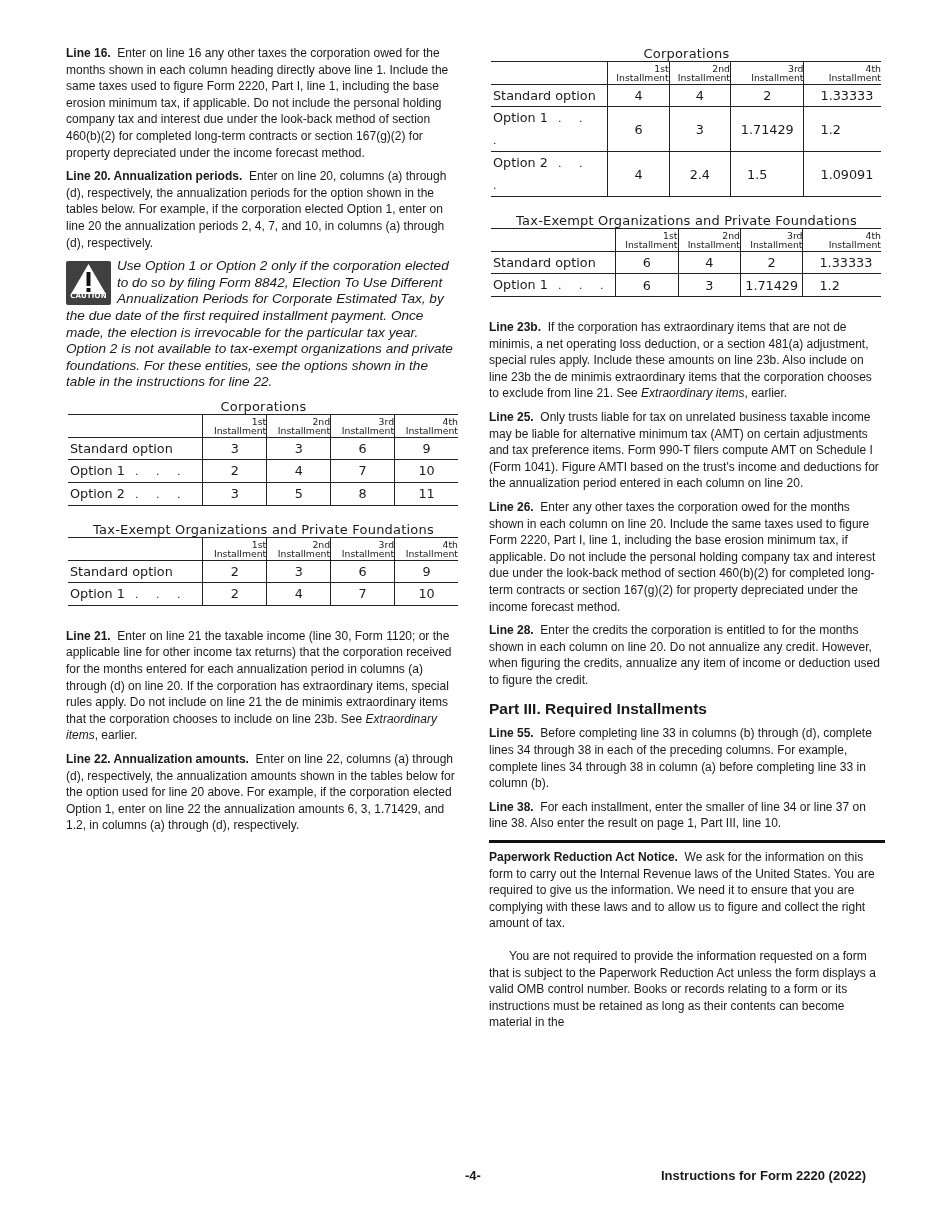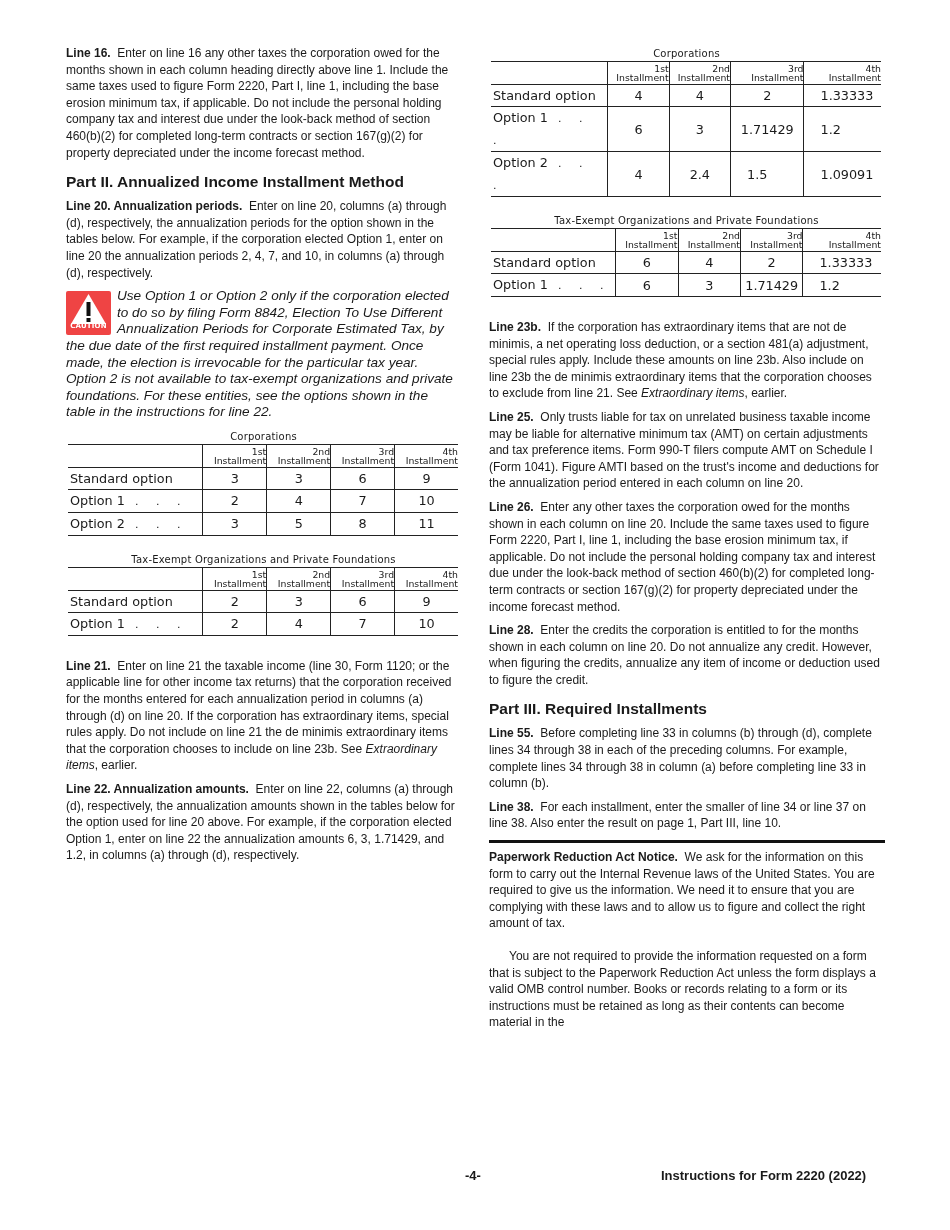--- a/index.html
+++ b/index.html
@@ -6,28 +6,28 @@
   body { width: 950px; height: 1230px; position: relative; overflow: hidden; color: #1a1a1a;
          font-family: "Liberation Sans", sans-serif; }
   .col { position: absolute; top: 45px; width: 395px; }
   .col.left { left: 66px; }
   .col.right { left: 489px; }
   p.para { margin: 0 0 7px 0; font-size: 12px; line-height: 16.6px; }
   p.para .lead { font-weight: bold; }
   p.para em { font-style: italic; }
   h2.part { font-size: 15.5px; font-weight: bold; margin: 12px 0 7px 0; line-height: 18px; }
   .caution-block { position: relative; font-style: italic; font-size: 13.6px; line-height: 16.6px; margin: 0 0 8px 0; }
-  .caution-icon { float: left; width: 45px; height: 44px; background: #ef4444; margin: 3px 6px 2px 0;
+  .caution-icon { float: left; width: 45px; height: 44px; background: #404040; margin: 3px 6px 2px 0;
                   position: relative; border-radius: 2px; }
   .caution-icon svg { position: absolute; left: 4px; top: 2px; }
   .caution-icon .cap { position: absolute; left: 0; right: 0; bottom: 1px; text-align: center;
                        color: #fff; font-size: 7px; font-weight: bold; font-style: normal; letter-spacing: 0.2px;
                        font-family: "DejaVu Sans", sans-serif; }
   .tbl-wrap { margin: 8px 0 0 0; }
-  .tbl-title { text-align: center; font-family: "DejaVu Sans", sans-serif; font-size: 10px; line-height: 15px;
+  .tbl-title { text-align: center; font-family: "DejaVu Sans", sans-serif; font-size: 13px; line-height: 15px;
                letter-spacing: 0.2px; }
   table.inst { border-collapse: collapse; width: 390px; font-family: "DejaVu Sans", sans-serif; margin-left: 2px; }
   table.inst th, table.inst td { border-bottom: 1px solid #222; padding: 0; }
   table.inst tr.hdr th { border-top: 1.3px solid #222; font-weight: normal; font-size: 9.3px; line-height: 9.6px;
                          text-align: right; padding: 0 0 1px 0; height: 21px; vertical-align: bottom; }
   table.inst th.lbl, table.inst td.lbl { width: 133px; text-align: left; }
   table.inst th.c, table.inst td.c { border-left: 1px solid #222; width: 63px; }
   table.inst td { font-size: 12.8px; height: 21px; line-height: 21px; }
   table.inst td.lbl { padding-left: 2px; }
   table.inst td.c { text-align: center; }
@@ -38,21 +38,20 @@
   .footer-page { position: absolute; top: 1168px; left: 465px; font-weight: bold; font-size: 13px; }
   .footer-title { position: absolute; top: 1168px; left: 661px; font-weight: bold; font-size: 13px; }
 </style>
 </head>
 <body>
 
 <div class="col left">
   <p class="para"><span class="lead">Line 16.</span>&nbsp; <span>Enter on line 16 any other taxes the corporation owed for the months shown in each column heading directly above line 1. Include the same taxes used to figure Form 2220, Part I, line 1, including the base erosion minimum tax, if applicable. Do not include the personal holding company tax and interest due under the look-back method of section 460(b)(2) for completed long-term contracts or section 167(g)(2) for property depreciated under the income forecast method.</span></p>
 
 
-  <h2 class="part">Part II. Annualized Income Installment Method</h2>
 
   <p class="para"><span class="lead">Line 20. Annualization periods.</span>&nbsp; <span>Enter on line 20, columns (a) through (d), respectively, the annualization periods for the option shown in the tables below. For example, if the corporation elected Option 1, enter on line 20 the annualization periods 2, 4, 7, and 10, in columns (a) through (d), respectively.</span></p>
 
   <div class="caution-block">
     <div class="caution-icon">
       <svg width="37" height="32" viewBox="0 0 37 32">
         <polygon points="18.5,1 36,31 1,31" fill="#ffffff"></polygon>
         <rect x="16.5" y="9" width="4" height="14" fill="#111"></rect>
         <rect x="16.5" y="25" width="4" height="4" fill="#111"></rect>
       </svg>

